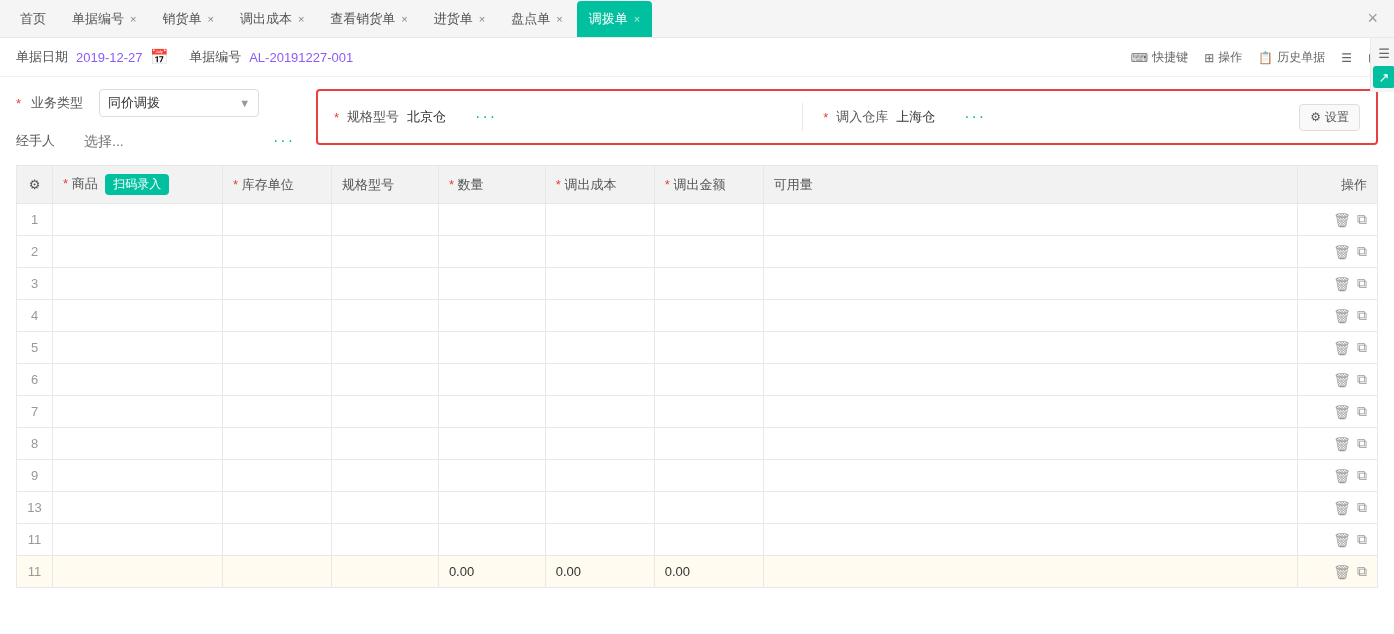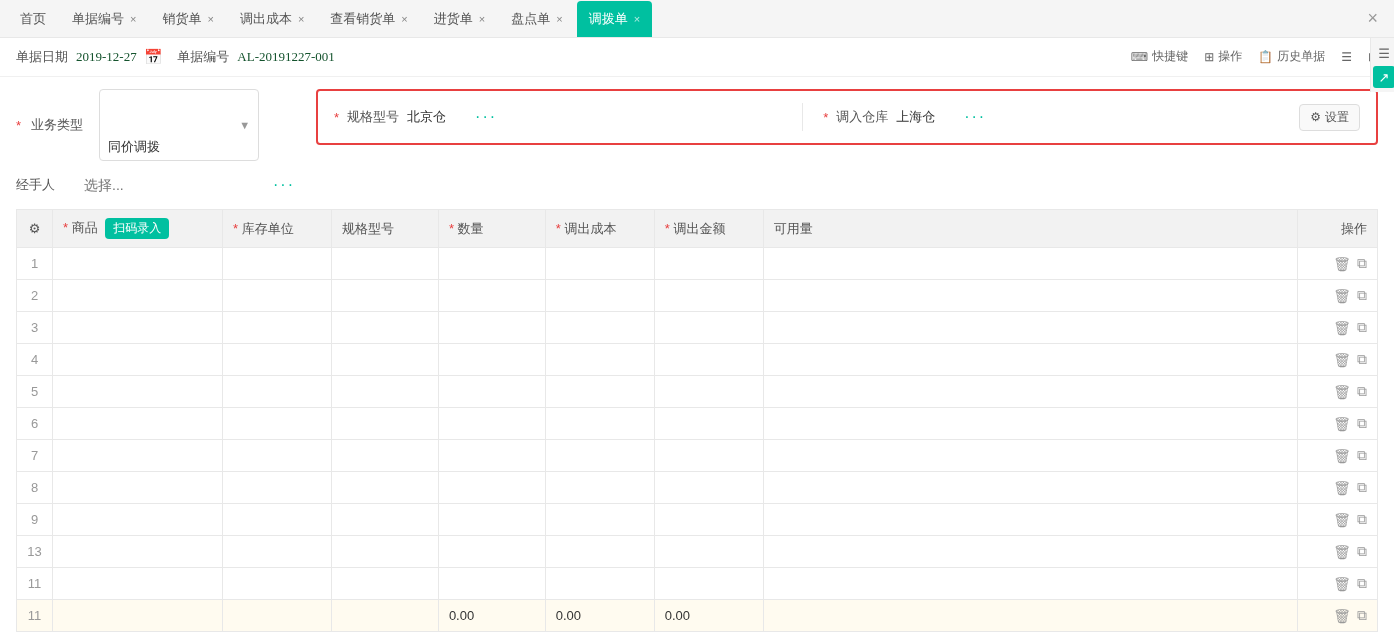--- a/index.html
+++ b/index.html
@@ -43,33 +43,33 @@
       margin-left: auto;
       font-size: 18px;
       color: #999;
       cursor: pointer;
       padding: 0 8px;
     }
 
     
     .header-area {
       display: flex;
-      align-items: flex-start;
+      align-items: flex-end;
       padding: 10px 16px;
-      gap: 14px;
+      gap: 20px;
       border-bottom: 1px solid #f0f0f0;
     }
     .header-field {
       display: flex;
       align-items: center;
       gap: 8px;
       font-size: 13px;
     }
     .header-field label { color: #555; }
-    .header-field .value { color: #14532d; font-weight: 500; font-family: Liberation Serif, serif; }
+    .header-field .value { color: #8b5cf6; font-weight: 500; }
     .calendar-icon {
       color: #00c0a0;
       cursor: pointer;
       font-size: 15px;
     }
     .header-right {
       margin-left: auto;
       display: flex;
       align-items: center;
       gap: 16px;
@@ -109,21 +109,21 @@
       align-items: center;
       border: 1px solid #ddd;
       border-radius: 4px;
       padding: 4px 8px;
       min-width: 160px;
       cursor: pointer;
       background: #fff;
       justify-content: space-between;
       gap: 8px;
     }
-    .form-select .select-val { color: #333; margin-top: 44px; }
+    .form-select .select-val { color: #333; }
     .form-select .arrow { color: #999; font-size: 11px; }
     .form-input-plain {
       border: none;
       outline: none;
       color: #555;
       font-size: 14px;
       cursor: pointer;
       padding: 4px 0;
     }
     .more-dots { color: #00c0a0; cursor: pointer; font-size: 16px; letter-spacing: 2px; }

